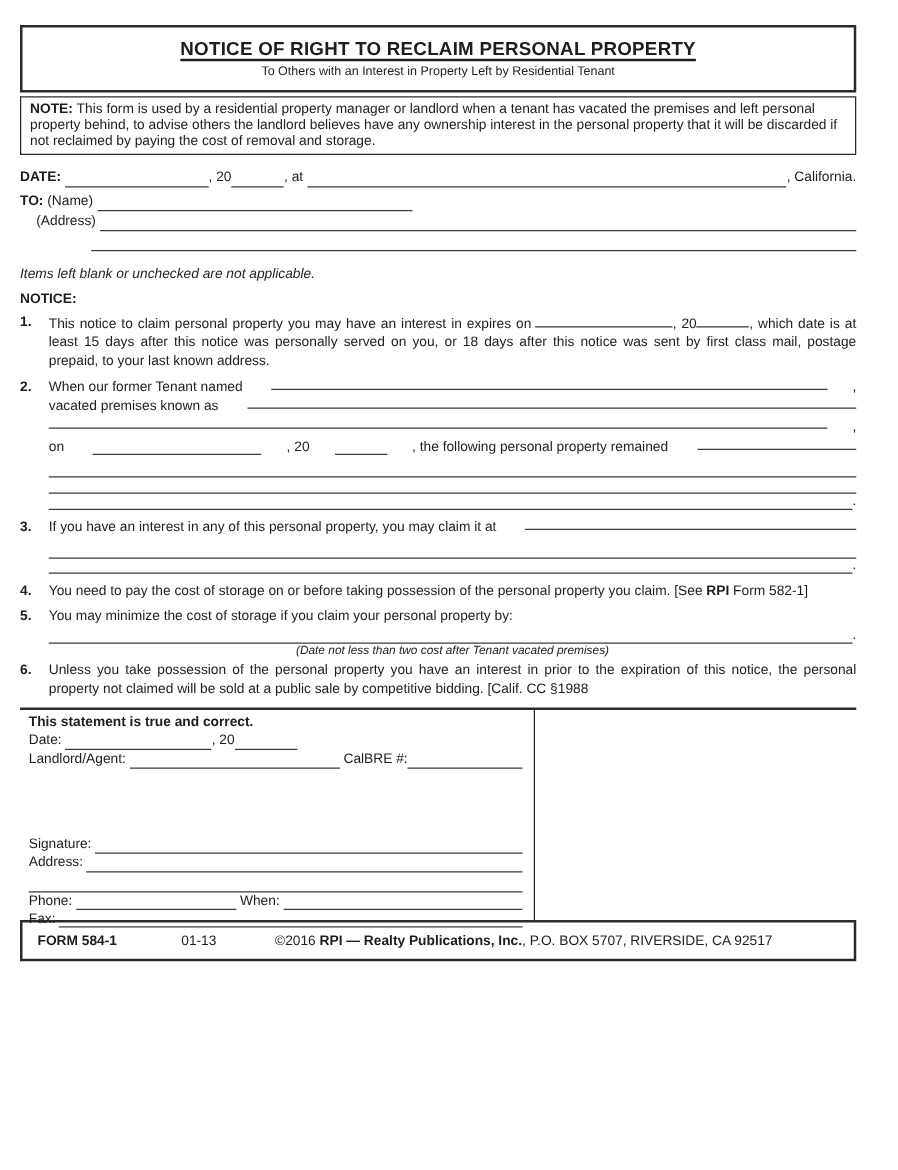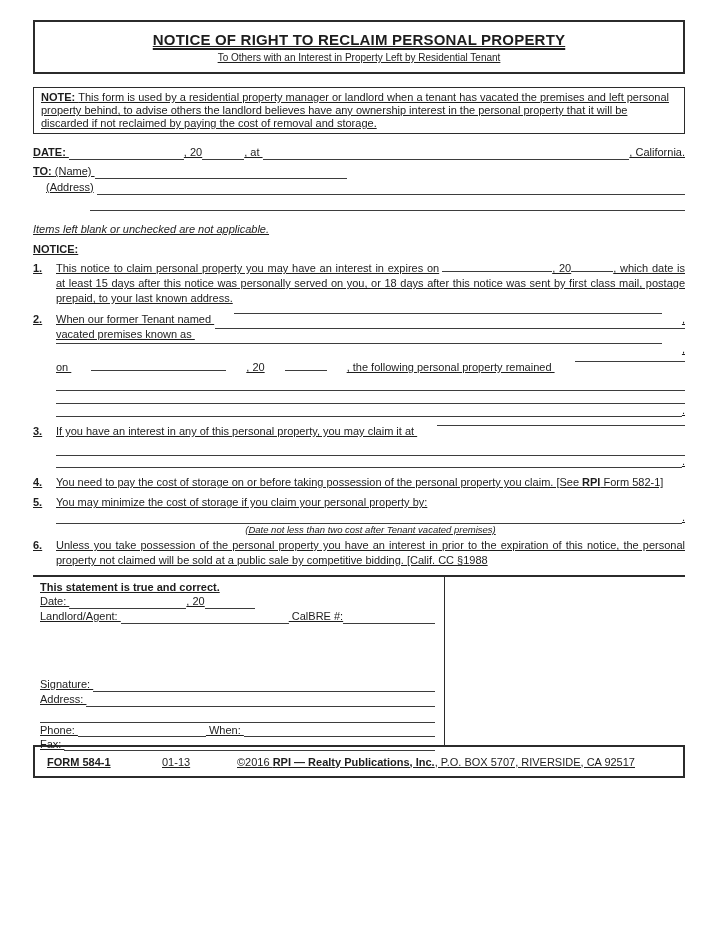--- a/index.html
+++ b/index.html
@@ -2,30 +2,30 @@
 <html><head>
 <meta charset="utf-8">
 <style>
   * { margin:0; padding:0; box-sizing:border-box; }
   html,body { background:#ffffff; }
   body {
     width:718px; height:936px; overflow:hidden;
     font-family:"Liberation Sans","DejaVu Sans",sans-serif;
     font-size:11px; color:#1d1d1d;
   }
-  .page { padding:20px 33px 0 33px;text-decoration:underline; }
+  .page { padding:20px 33px 0 16px; }
 
   
   .header-box { border:2px solid #2b2b2b; text-align:center; padding:8px 10px 7px; }
   .title { font-size:15px; font-weight:bold; letter-spacing:.2px;
            text-decoration:underline; text-underline-offset:3px; text-decoration-thickness:2px; line-height:19px; }
   .subtitle { font-size:10px; margin-top:2px; line-height:14px; }
 
   
-  .note-box { border:1.5px solid #2b2b2b; margin-top:13px; padding:3px 7px; line-height:13px; }
+  .note-box { border:1.5px solid #2b2b2b; margin-top:3px; padding:3px 7px; line-height:13px; }
 
   
   .frow { display:flex; align-items:flex-end; line-height:15px; height:16px; }
   .fill { flex:1 1 auto; border-bottom:1px solid #3d3d3d; height:2px; }
   .bl   { display:inline-block; border-bottom:1px solid #3d3d3d; height:11px; vertical-align:baseline; }
   .lbl  { white-space:pre; }
   b.inl { font-weight:bold; }
   .mr3 { margin-right:3px; } .ml3 { margin-left:3px; }
 
   .w42 {width:42px;} .w50 {width:50px;} .w110 {width:110px;}
@@ -39,21 +39,21 @@
 
   .italic-note { font-style:italic; margin-top:11px; line-height:14px; }
   .notice-h { font-weight:bold; margin-top:6px; line-height:15px; }
 
   
   .item { display:flex; }
   .inum { width:23px; flex:none; font-weight:bold; line-height:15px; }
   .ibody { flex:1 1 auto; line-height:15px; }
   .just { text-align:justify; }
   .brow { display:flex; align-items:flex-end; height:13px; line-height:13px; }
-  .brow-t { display:flex; align-items:flex-start; height:15px; line-height:15px;gap:20px; }
+  .brow-t { display:flex; align-items:center; height:15px; line-height:15px;gap:20px; }
   .caption { text-align:center; font-style:italic; font-size:9.5px; line-height:11px; }
 
   
   .statement { margin-top:7px; border-top:2px solid #2b2b2b; display:flex; height:170px; }
   .stmt-left { width:412px; flex:none; border-right:1.5px solid #2b2b2b; padding:3px 9px 0 7px; }
   .stmt-right { flex:1 1 auto; }
   .stmt-h { font-weight:bold; line-height:14px; }
   .srow { display:flex; align-items:flex-end; height:15px; line-height:15px; }
   .srow-s { display:flex; align-items:flex-end; height:14px; line-height:14px; }
   .spacer { height:53px; }

